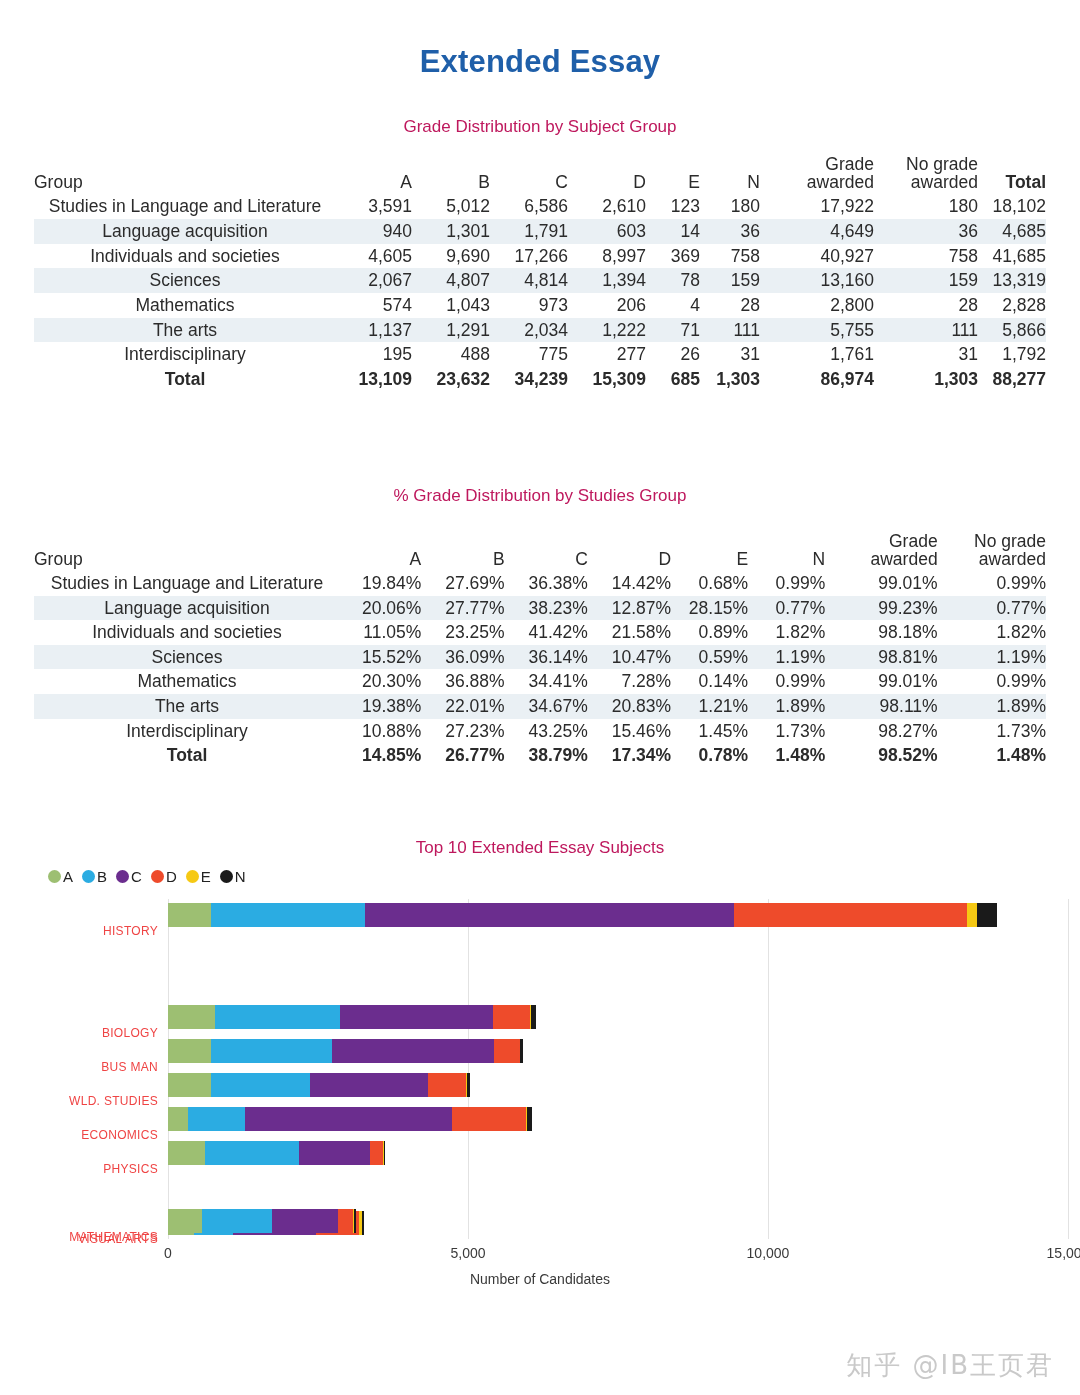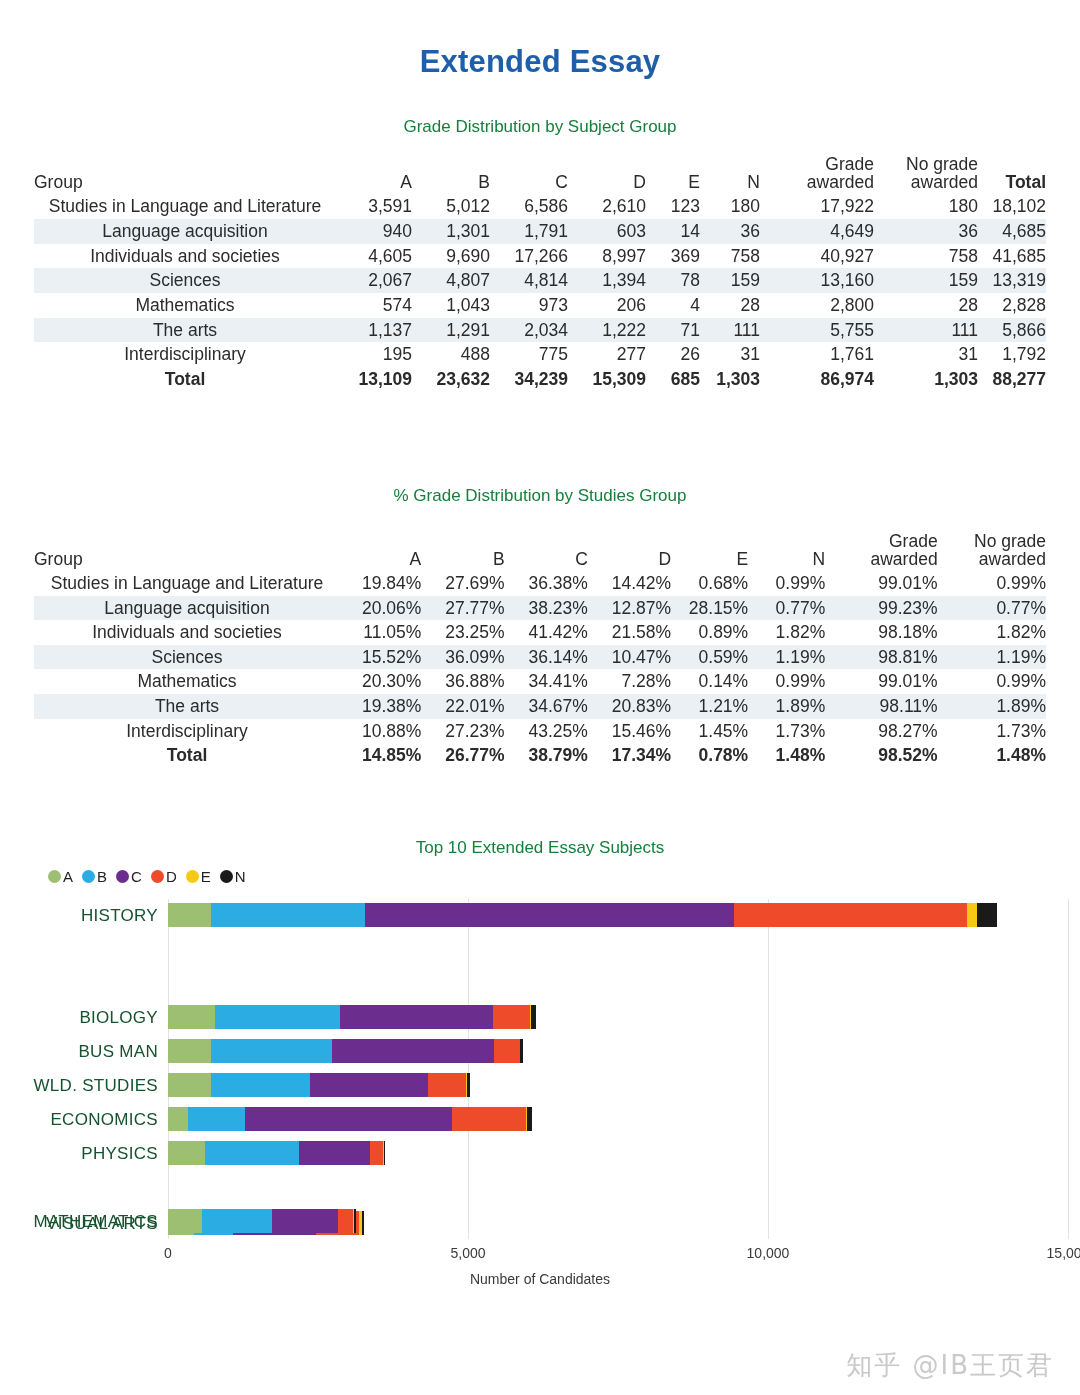--- a/index.html
+++ b/index.html
@@ -22,21 +22,21 @@
     font-weight: bold;
     letter-spacing: 0.2px;
     padding-top: 46px;
     line-height: 1;
   }
 
   
   .section-title {
     text-align: center;
     font-size: 17px;
-    color: #15803d;
+    color: #be185d;
     font-weight: normal;
   }
 
   
   .table-wrap { padding: 0 34px; }
   table.grade {
     width: 100%;
     border-collapse: collapse;
     font-size: 17.5px;
     color: #2b2b2b;
@@ -127,25 +127,25 @@
     left: 0; right: 0; top: 0; bottom: 0;
   }
   .bar-row {
     position: absolute;
     left: 0; right: 0;
     height: 24px;
   }
   .bar-label {
     position: absolute;
     right: calc(100% + 10px);
-    top: 1px;
+    top: 16px;
     height: 24px;
     line-height: 24px;
-    font-size: 17px;
-    color: #14532d;
+    font-size: 12px;
+    color: #ef4444;
     letter-spacing: 0.3px;
     white-space: nowrap;
     text-align: right;
   }
   .bar {
     position: absolute;
     left: 0; top: 0;
     height: 24px;
     display: flex;
   }

